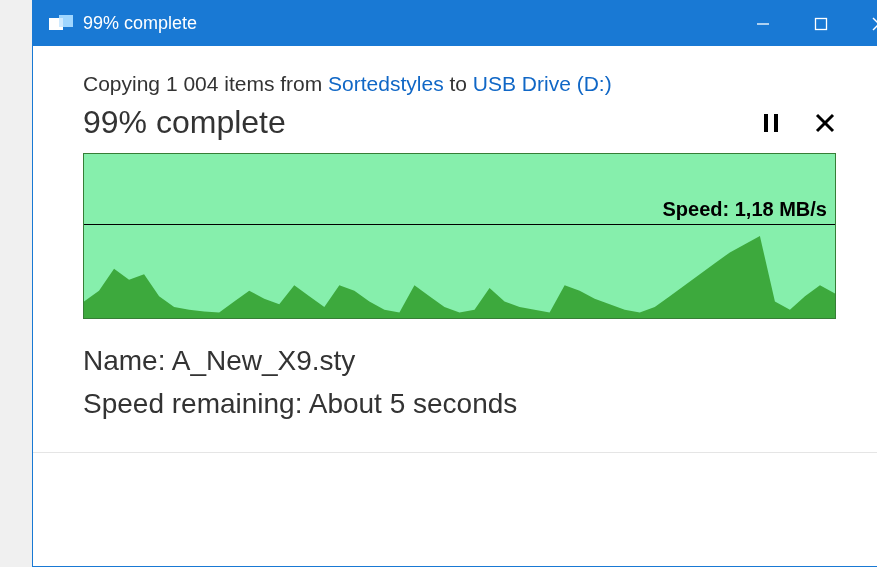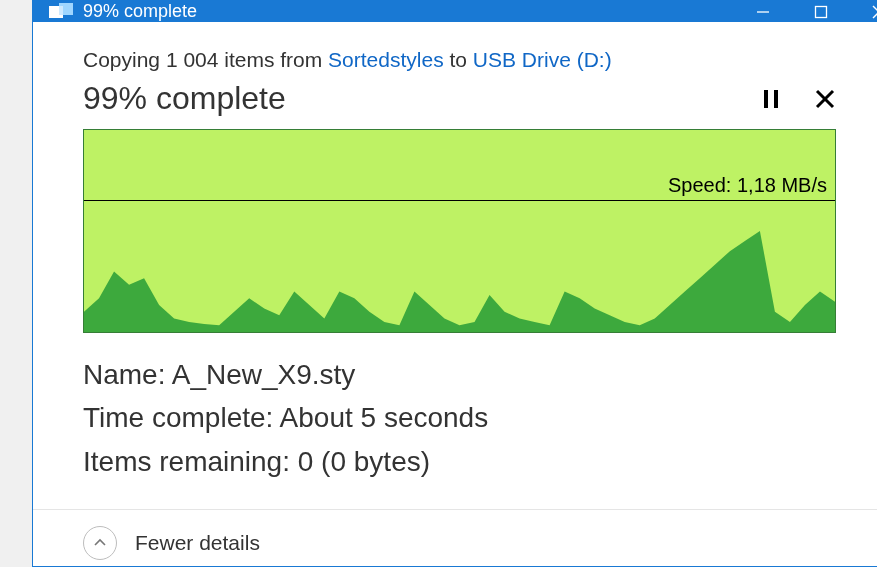--- a/index.html
+++ b/index.html
@@ -68,25 +68,26 @@
   }
   .headline {
     font-size: 32px;
     color: #333333;
   }
   .action-icons { display: flex; gap: 34px; align-items: center; }
   .action-icons .act { display: flex; }
   
   .chart {
     width: 100%;
-    height: 204px;
+    height: 166px;
     border: 1px solid #367e36;
-    background: #bef264;
+    background: #86efac;
     position: relative;
     overflow: hidden;
+    font-weight: bold;
   }
   .chart .avg-line {
     position: absolute;
     left: 0; right: 0;
     top: 70px;
     border-top: 1px solid #000000;
   }
   .chart .speed-label {
     position: absolute;
     right: 8px;
@@ -196,32 +197,21 @@
       </svg>
       <div class="avg-line"></div>
       <div class="speed-label">Speed: 1,18 MB/s</div>
     </div>
 
     <div class="details">
       <div>
         <span>Name: </span><span>A_New_X9.sty</span>
       </div>
       <div>
-        <span>Time complete: </span><span>About 5 seconds</span>
-      </div>
-      <div>
-        <span>Items remaining: </span><span>0 (0 bytes)</span>
+        <span>Speed remaining: </span><span>About 5 seconds</span>
       </div>
     </div>
 
     <div class="footer-divider"></div>
 
-    <div class="footer">
-      <span class="chev-circle">
-        <svg width="14" height="14" viewBox="0 0 14 14">
-          <polyline points="2,9 7,4 12,9" fill="none" stroke="#777777" stroke-width="1.6"></polyline>
-        </svg>
-      </span>
-      <span class="footer-label">Fewer details</span>
-    </div>
 
   </div>
 </div>
 
 </body></html>

